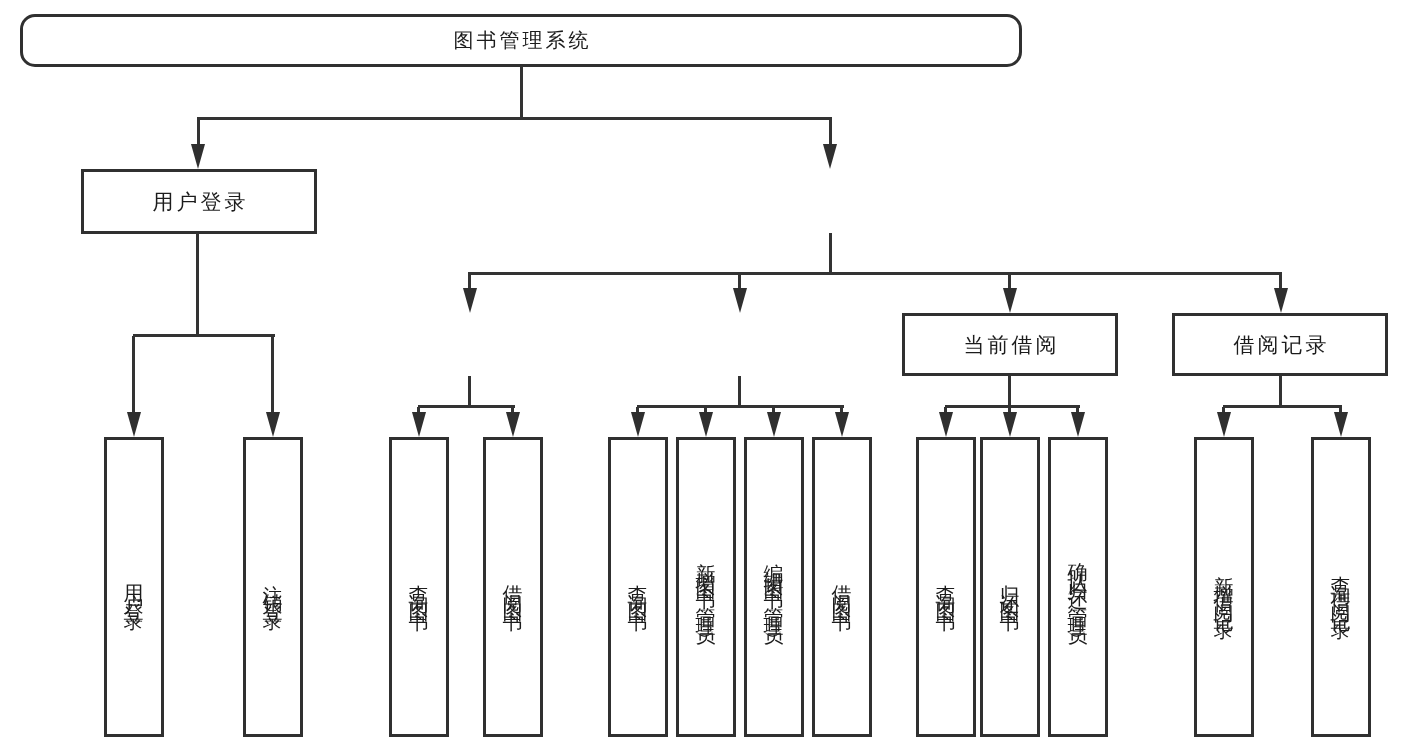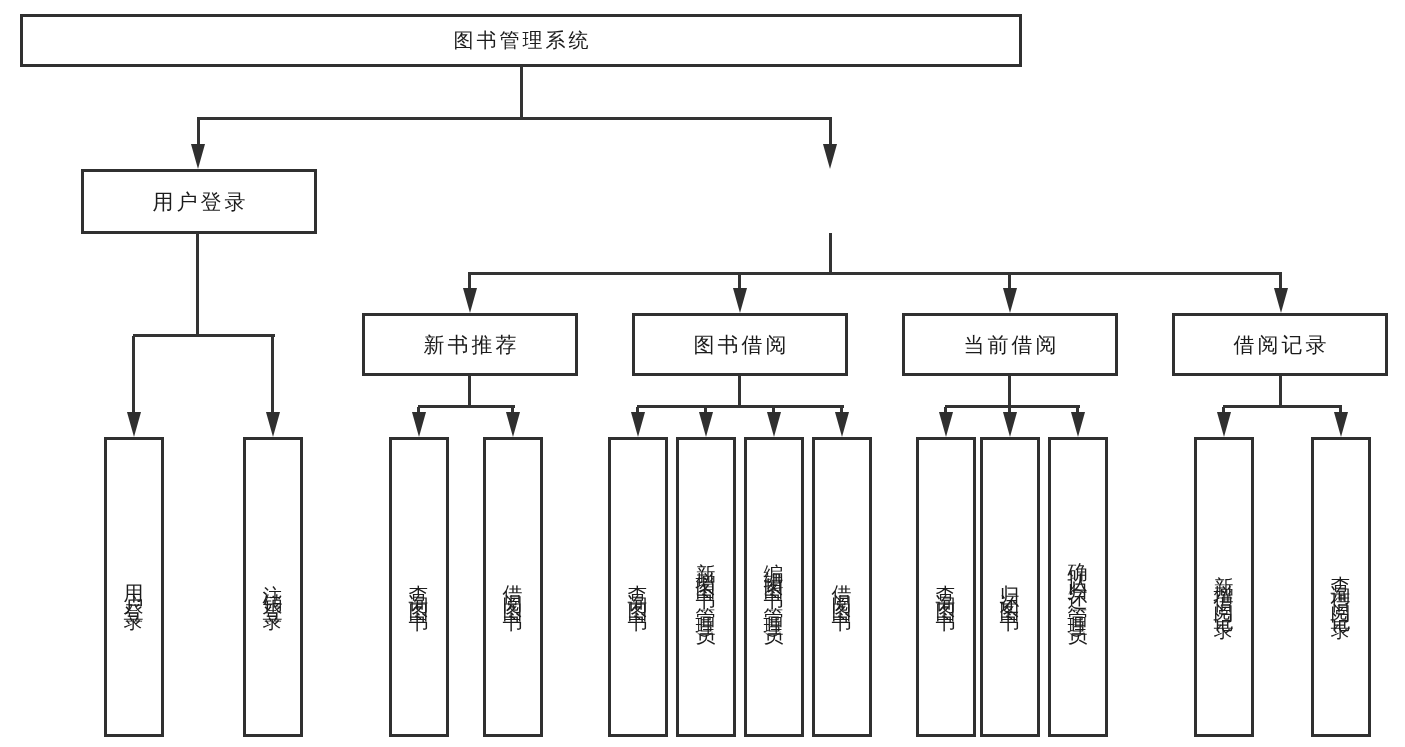--- a/index.html
+++ b/index.html
@@ -24,21 +24,21 @@
     align-items: center;
     justify-content: center;
     color: #1c1c1c;
   }
   .hbox {
     font-size: 21px;
     letter-spacing: 3px;
     text-indent: 3px;
     white-space: nowrap;
   }
-  .root  { left: 20px;  top: 14px;  width: 1002px; height: 53px; font-size: 20px; }
+  .root  { left: 20px;  top: 14px;  width: 1002px; height: 53px; font-size: 20px; border-radius: 15px; }
   .lvl2  { top: 169px;  height: 65px; width: 236px; }
   .lvl3  { top: 313px;  height: 63px; width: 216px; }
   .leaf  { top: 437px;  height: 300px; width: 60px; }
   .leaf > span {
     writing-mode: vertical-rl;
     text-orientation: mixed;
     font-size: 20px;
     letter-spacing: 9px;
     line-height: 54px;
     color: #1c1c1c;
@@ -73,22 +73,20 @@
 </style>
 </head>
 <body>
 
 <div id="canvas">
 
   <div class="box root hbox">图书管理系统</div>
 
   <div class="box lvl2 hbox" style="left:81px;">用户登录</div>
 
-  <div class="box lvl3 hbox" style="left:362px;">新书推荐</div>
-  <div class="box lvl3 hbox" style="left:632px;">图书借阅</div>
   <div class="box lvl3 hbox" style="left:1172px;">借阅记录</div>
   <div class="box lvl3 hbox" style="left:902px;">当前借阅</div>
 
   <div class="box leaf" style="left:104px;">
     <span>用户登录</span>
   </div>
   <div class="box leaf" style="left:243px;">
     <span>注销登录</span>
   </div>
 

